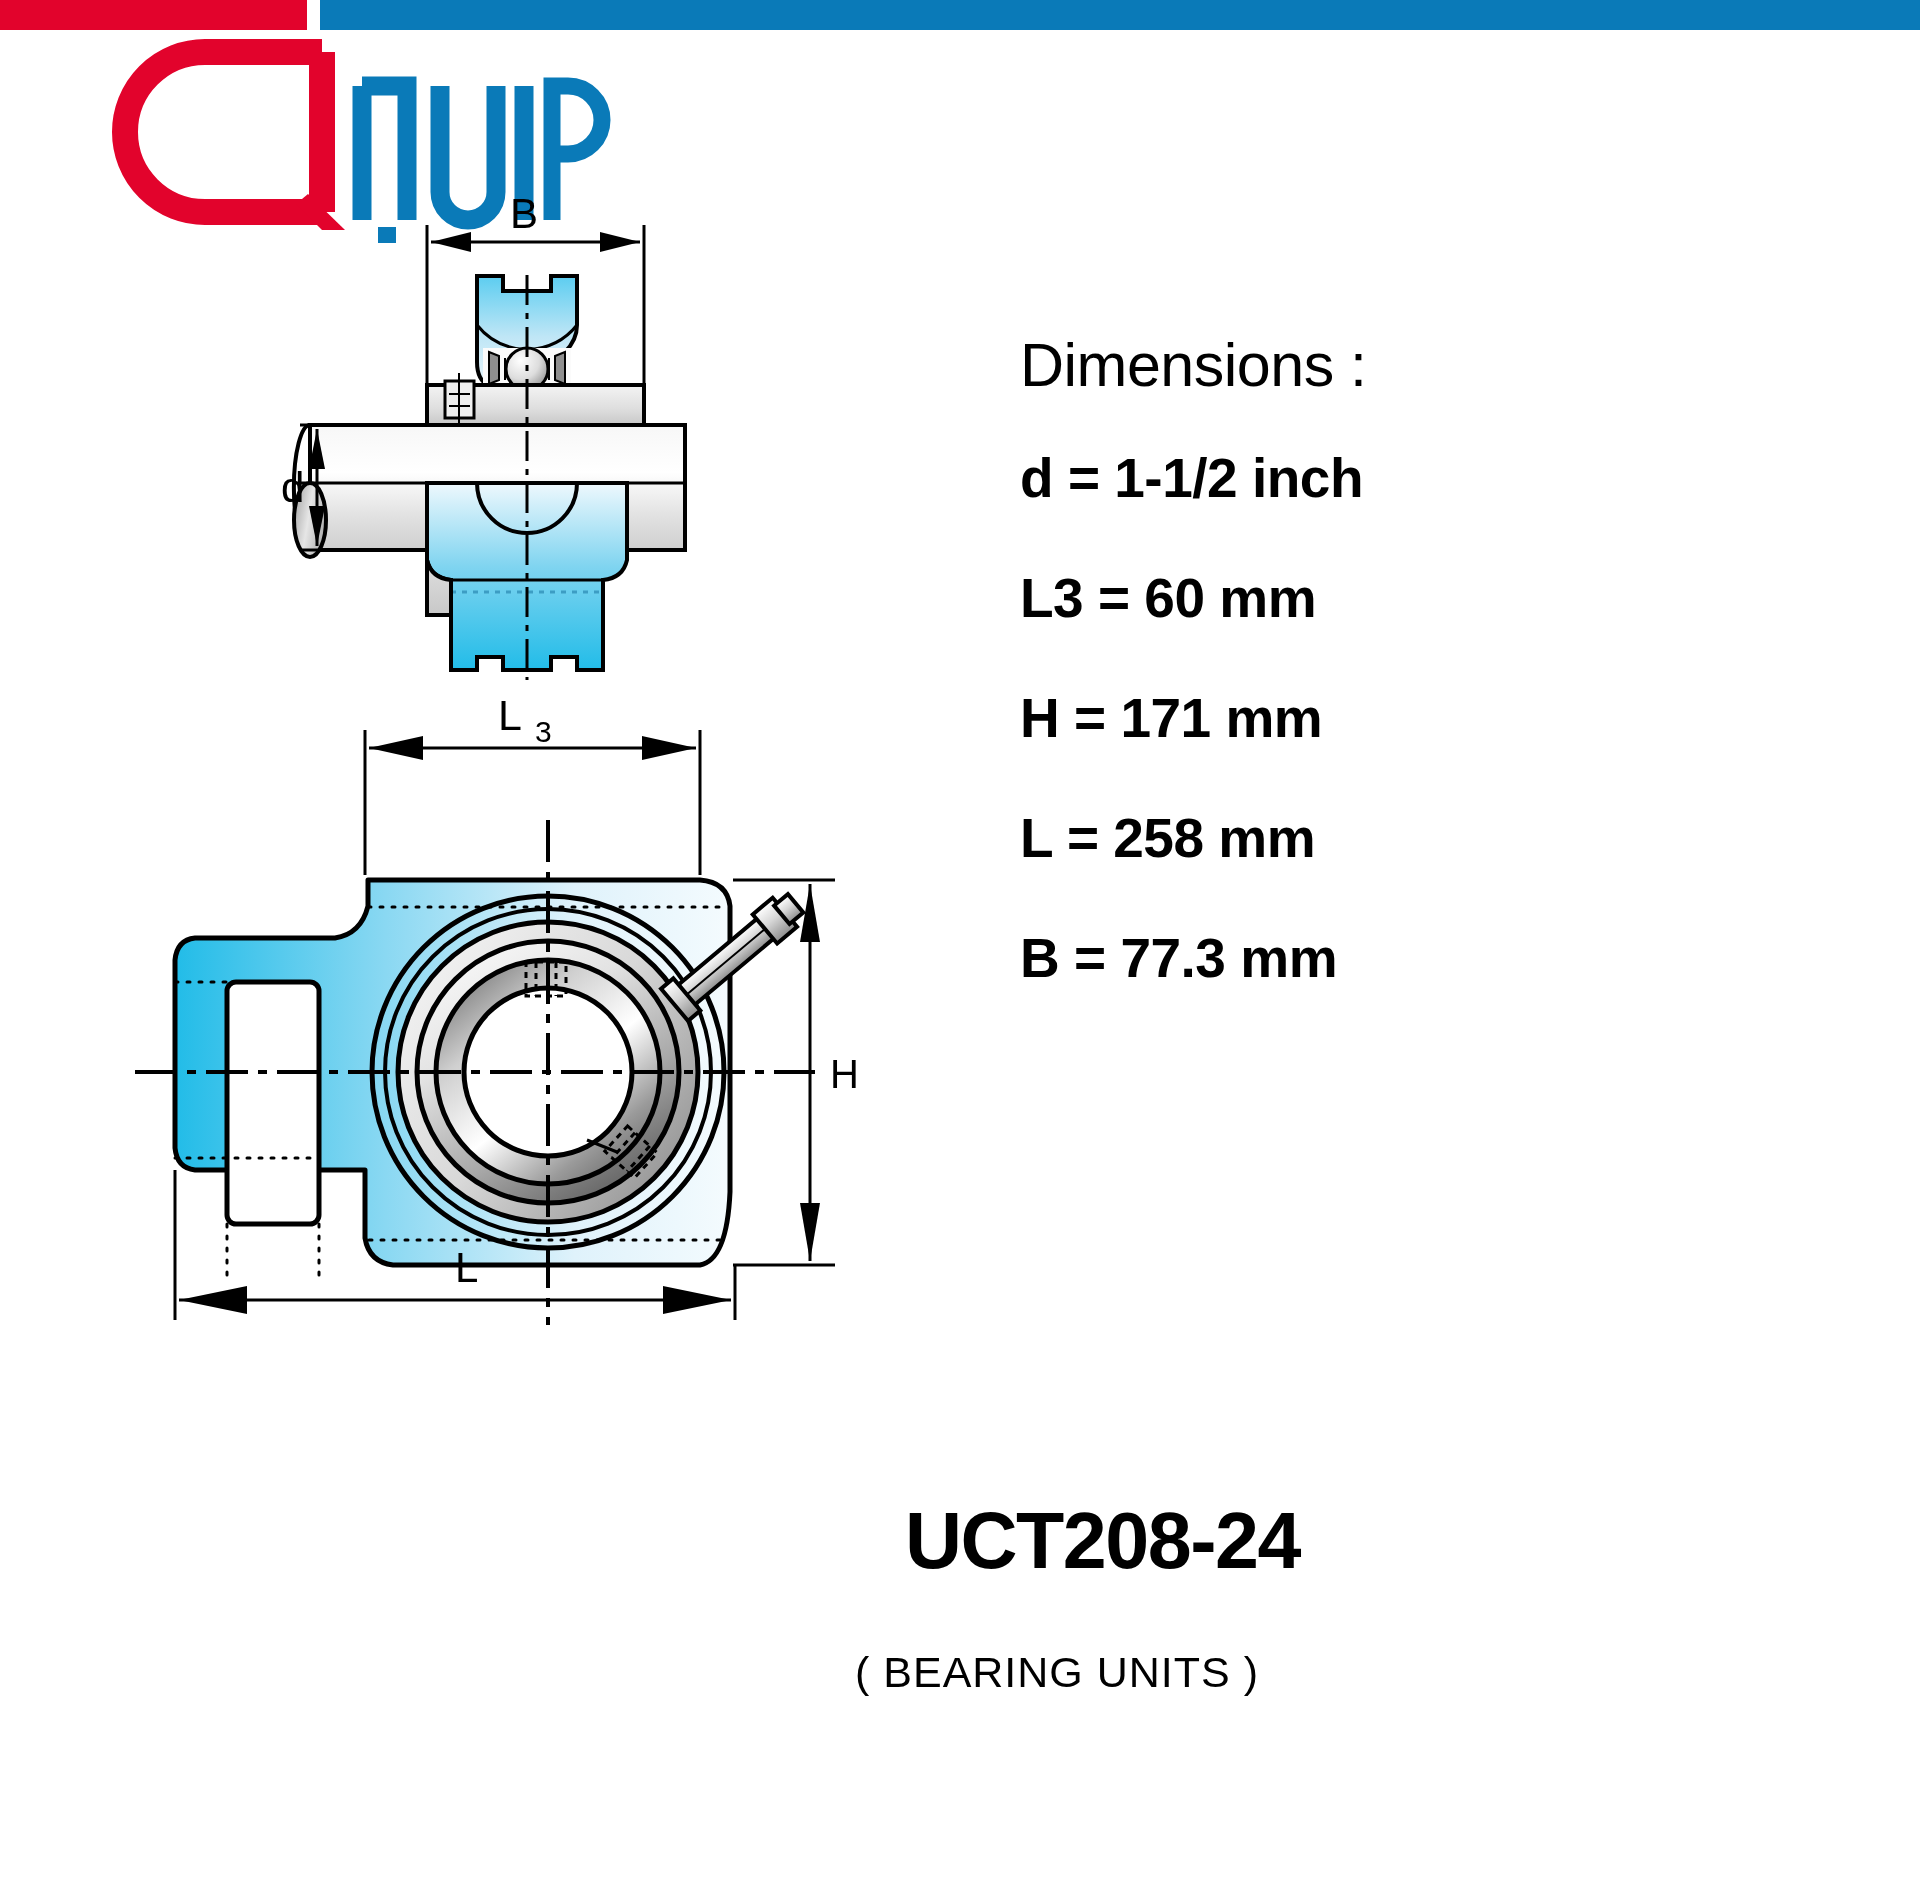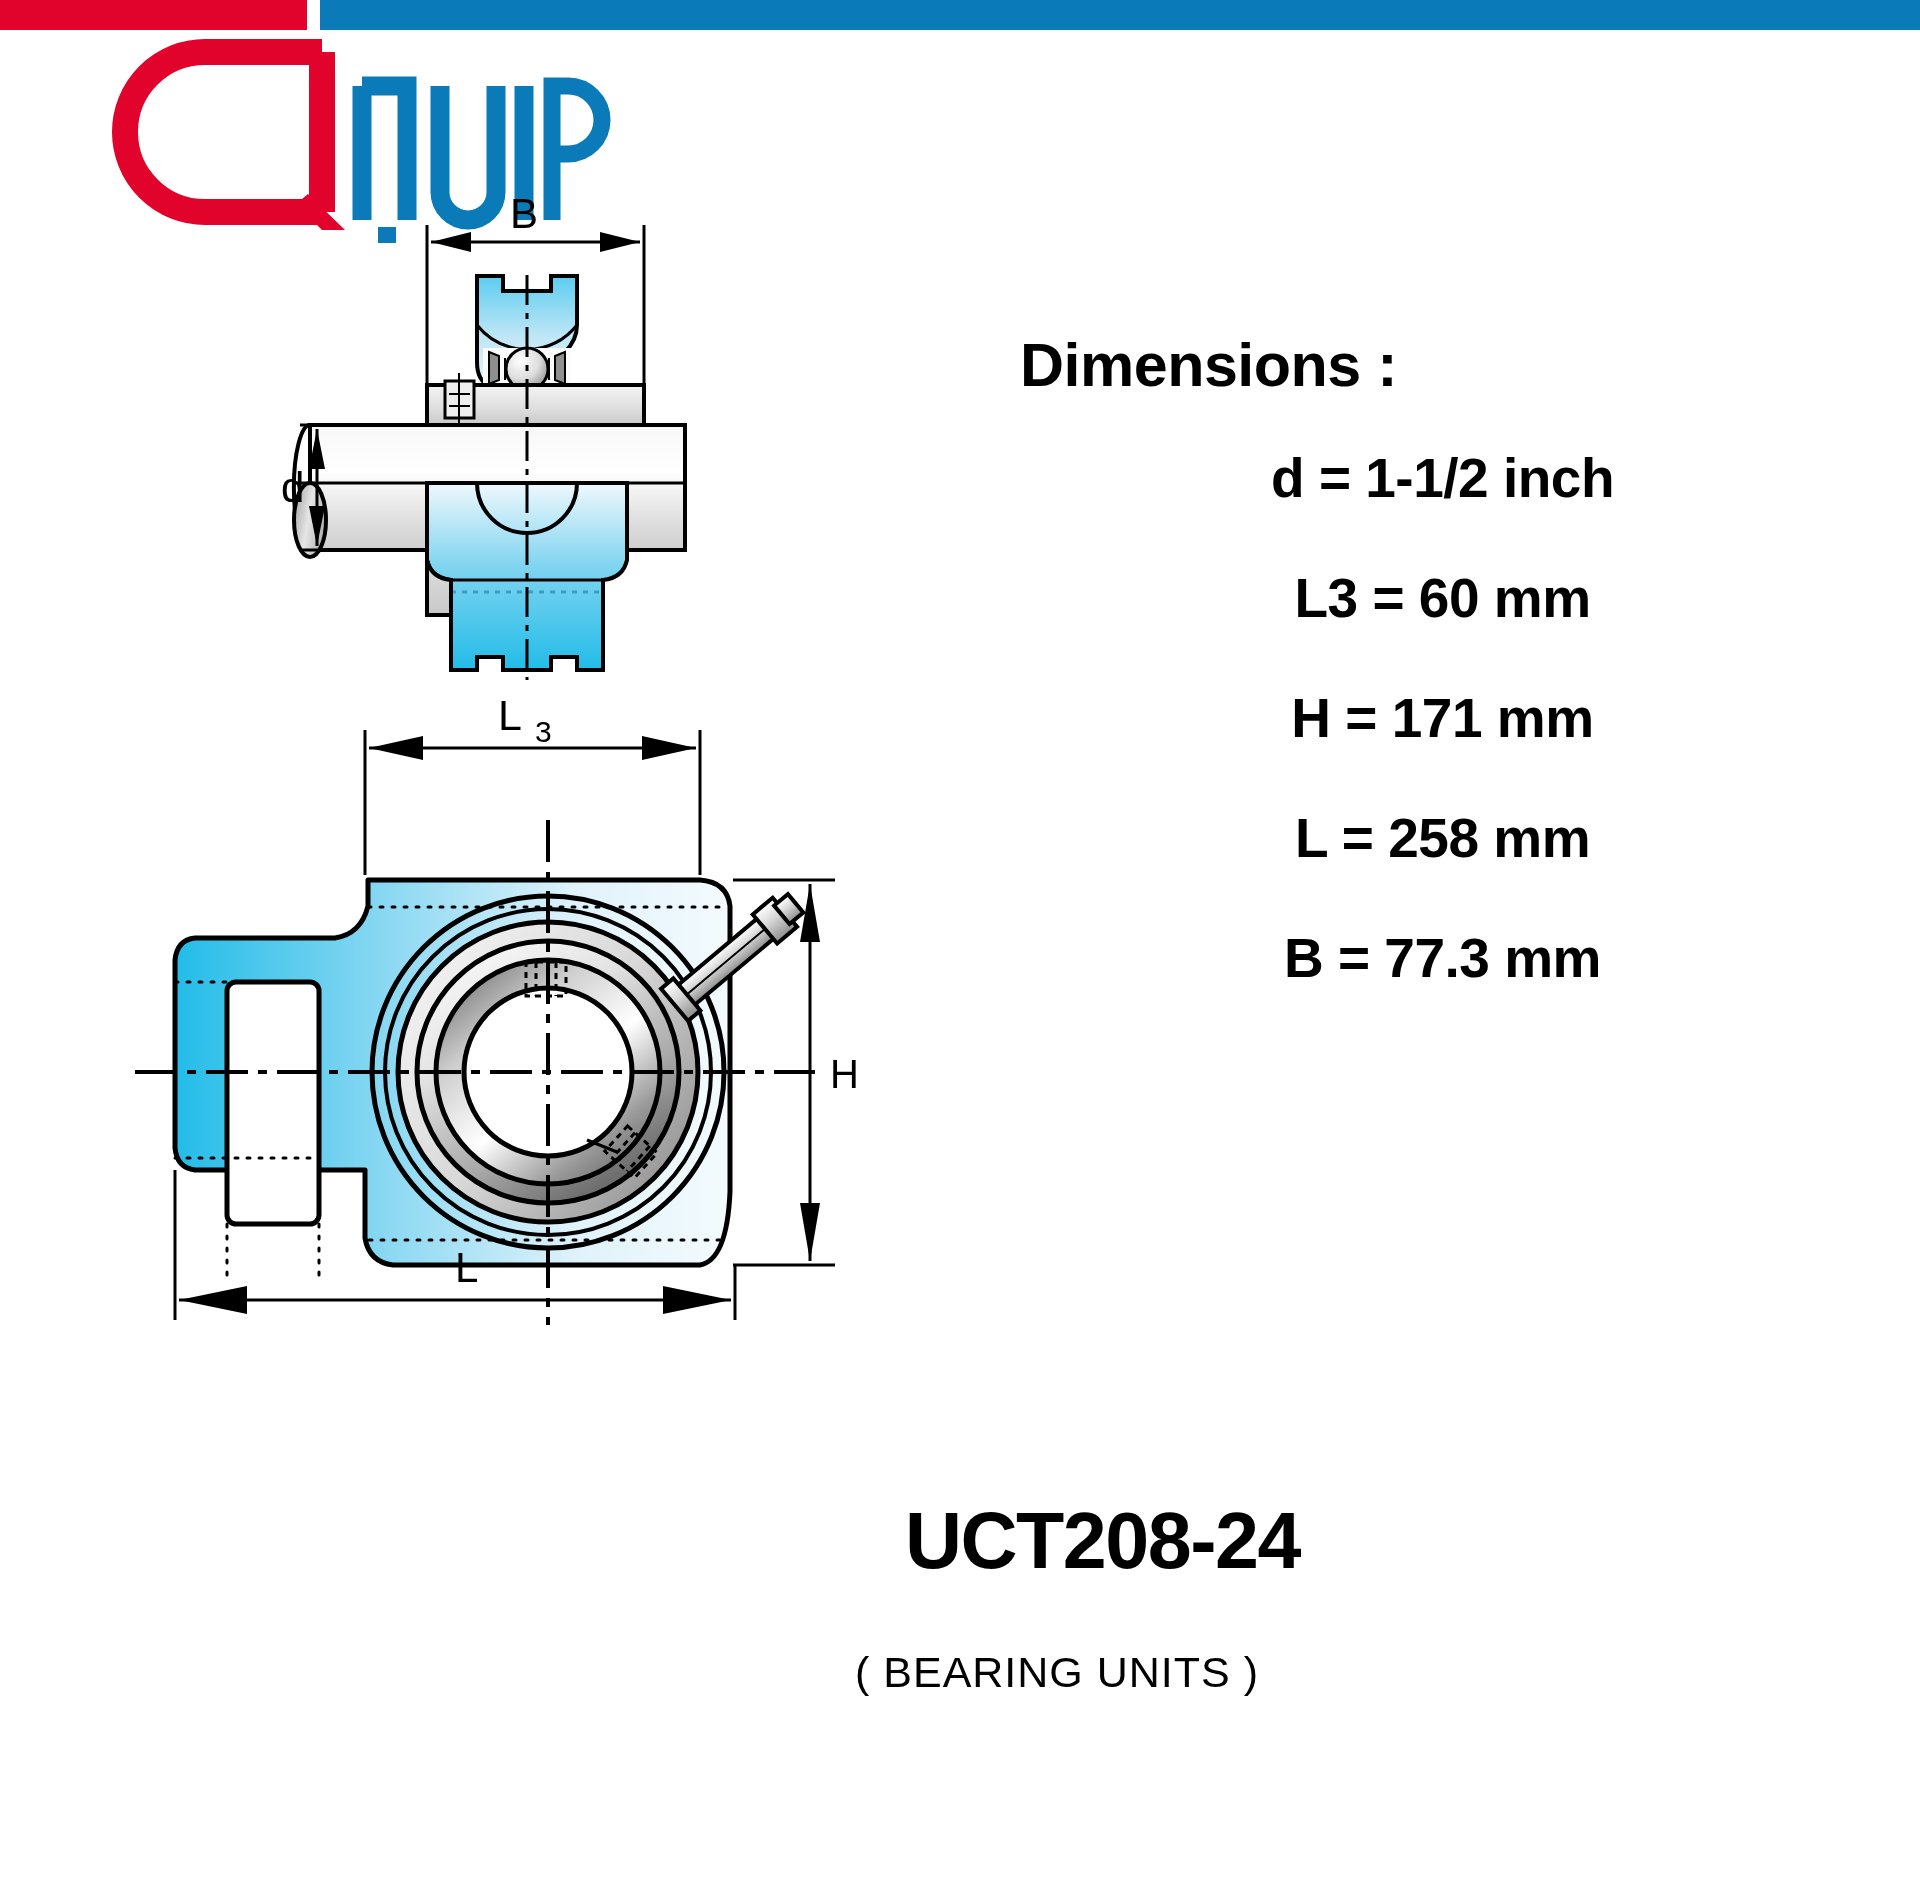--- a/index.html
+++ b/index.html
@@ -62,34 +62,33 @@
 
   
   #spec-panel {
     position: absolute;
     left: 995px;
     top: 330px;
     width: 870px;
   }
   #spec-title {
     font-size: 61px;
-    font-weight: bold;
+    font-weight: normal;
     color: #000;
     letter-spacing: -0.5px;
     margin: 0 0 46px 25px;
     white-space: nowrap;
   }
   .spec-row {
     font-size: 55px;
     font-weight: bold;
     color: #000;
     margin: 0 0 56px 25px;
     white-space: nowrap;
     letter-spacing: -0.5px;
-    text-align: center;
   }
 
   #part-number {
     position: absolute;
     left: 905px;
     top: 1495px;
     font-size: 79px;
     font-weight: bold;
     color: #000;
     letter-spacing: -1.5px;

